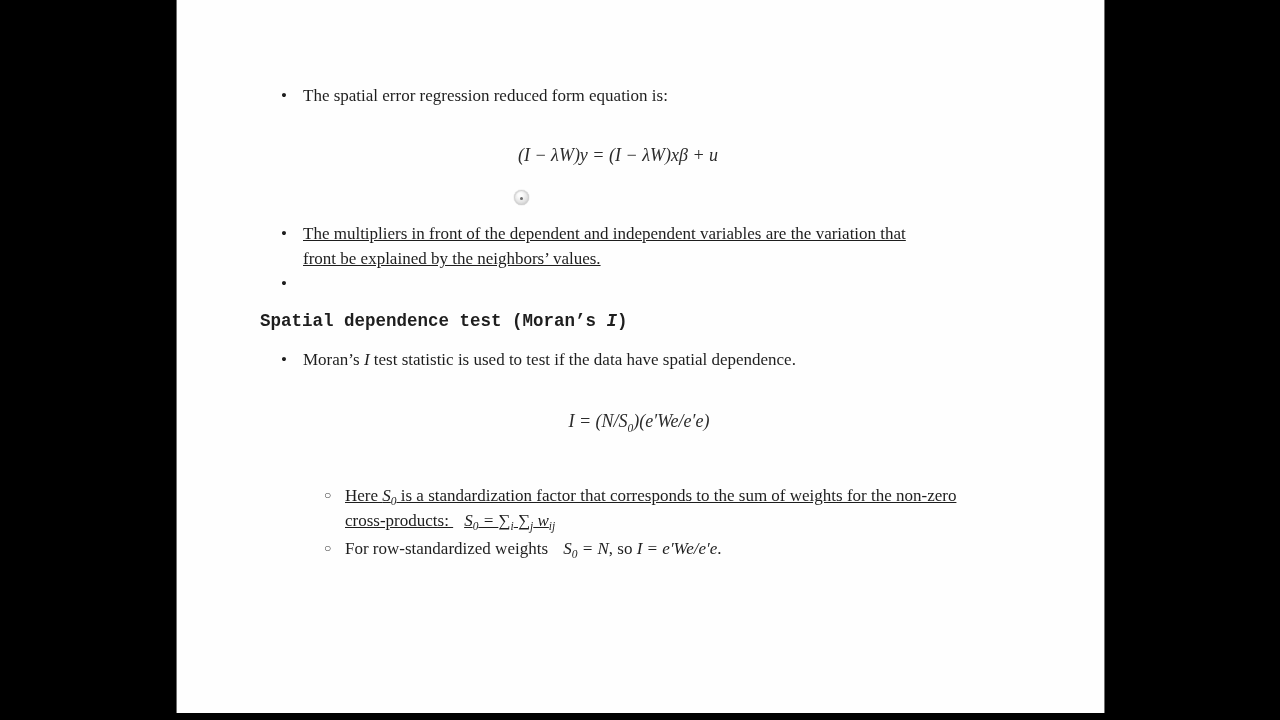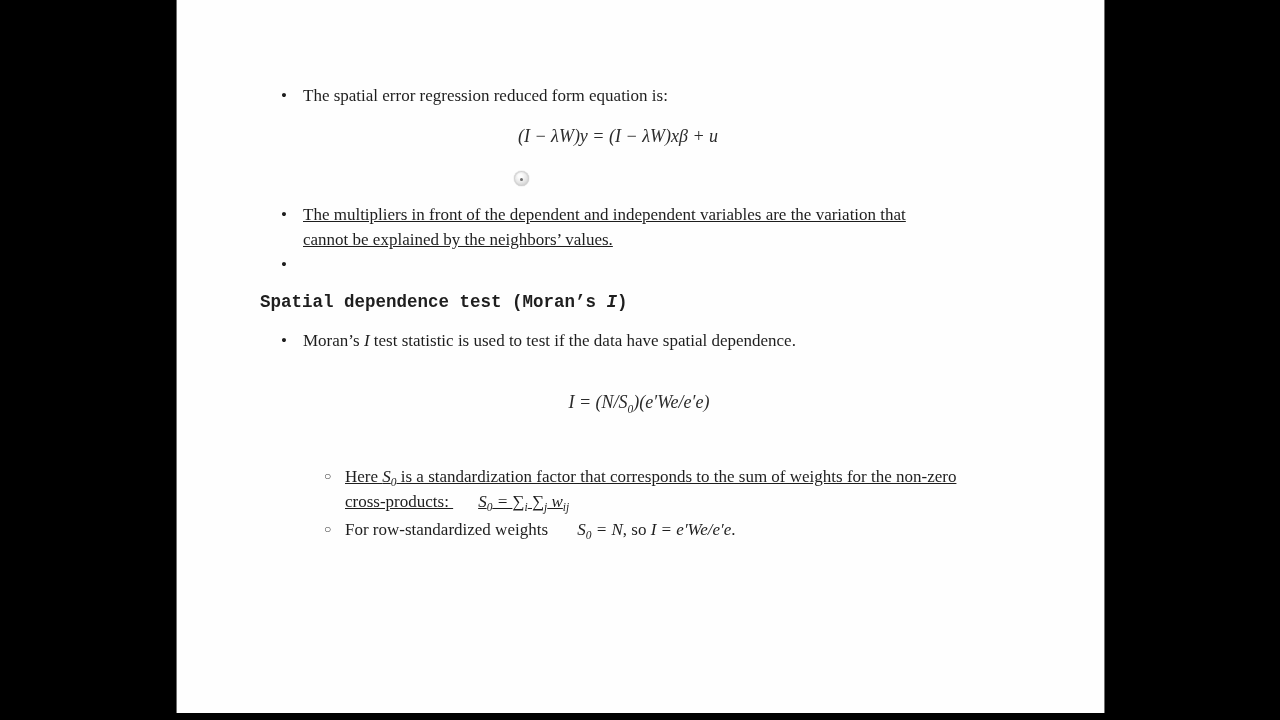--- a/index.html
+++ b/index.html
@@ -9,33 +9,33 @@
         border-left:1px solid #6e6e6e;border-right:1px solid #6e6e6e;box-sizing:border-box;}
   .content{padding:83px 40px 0 126px;color:#1e1e1e;font-size:17px;line-height:25px;}
   .li{position:relative;}
   .li>.marker{position:absolute;left:-22px;top:0;color:#1e1e1e;}
   .sub{margin-left:42px;}
   .sub>.marker{left:-21px;font-size:12px;color:#3a3a3a;}
   .lines>div{white-space:nowrap;text-decoration:underline;}
   .nowrap{white-space:nowrap;}
   .math{font-style:italic;}
   .eq{text-align:center;font-size:18px;color:#2b2b2b;}
-  .eq1{width:630px;margin-top:16px;}
+  .eq1{width:630px;margin-top:35px;}
   .eq2{width:672px;margin-top:37px;}
   .cursor{width:15px;height:15px;border-radius:50%;margin:22px 0 0 211px;
           background:radial-gradient(circle at 42% 35%, #fcfcfc 15%, #e2e2e2 55%, #bfbfbf 95%);
           box-shadow:0 0 1px 1px #d0d0d0 inset, 0 0 1px #9a9a9a;position:relative;}
   .cursor-dot{position:absolute;left:6px;top:7px;width:3px;height:3px;border-radius:50%;background:#6b6b6b;}
   .group2{margin-top:16px;}
   .heading{margin:38px 0 0 -43px;font-weight:bold;font-size:17.5px;font-family:Liberation Mono, monospace;}
   .b4{margin-top:13px;}
   .subs{margin-top:49px;}
   .sub2{margin-top:3px;}
   sub{font-size:11.5px;line-height:0;font-style:italic;}
-  .fgap{margin-left:25px;}
+  .fgap{margin-left:11px;}
 </style>
 </head>
 <body>
 
 <div class="stage">
   <div class="page">
     <div class="content">
 
       <div class="li">
         <span class="marker">•</span>
@@ -48,21 +48,21 @@
 
       <div class="cursor">
         <span class="cursor-dot"></span>
       </div>
 
       <div class="group2">
         <div class="li">
           <span class="marker">•</span>
           <div class="lines">
             <div>The multipliers in front of the dependent and independent variables are the variation that</div>
-            <div>cannot be explained by the neighbors’ values.</div>
+            <div>front be explained by the neighbors’ values.</div>
           </div>
         </div>
         <div class="li">
           <span class="marker">•</span>
         </div>
       </div>
 
       <div class="heading nowrap"><span>Spatial dependence test (Moran’s </span><span class="math">I</span><span>)</span></div>
 
       <div class="li b4">

